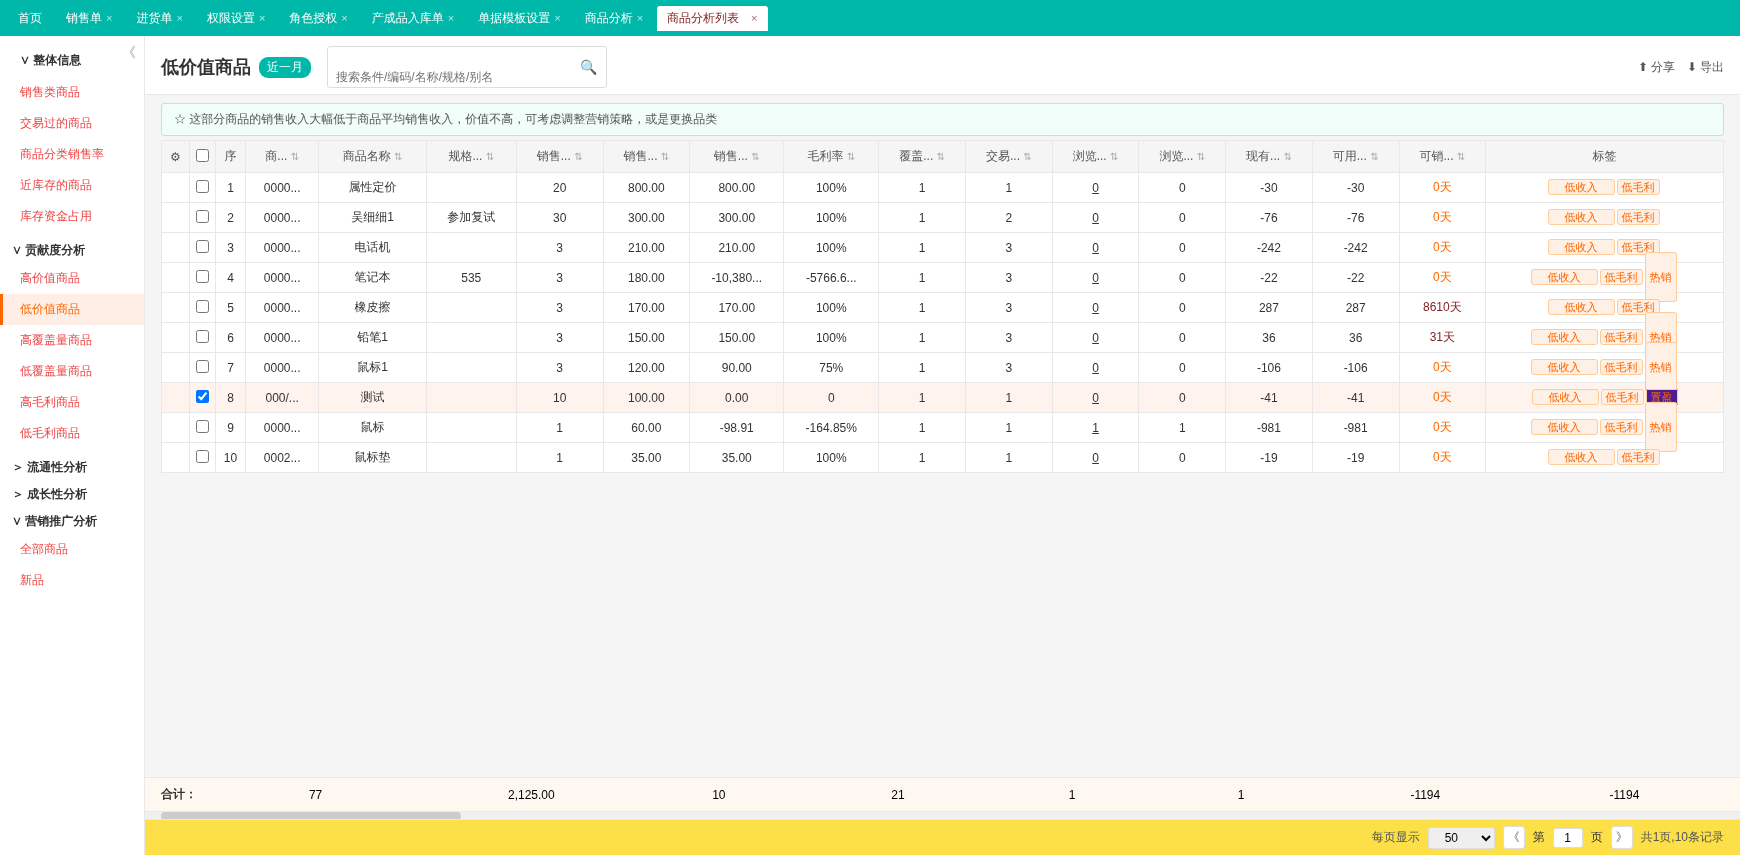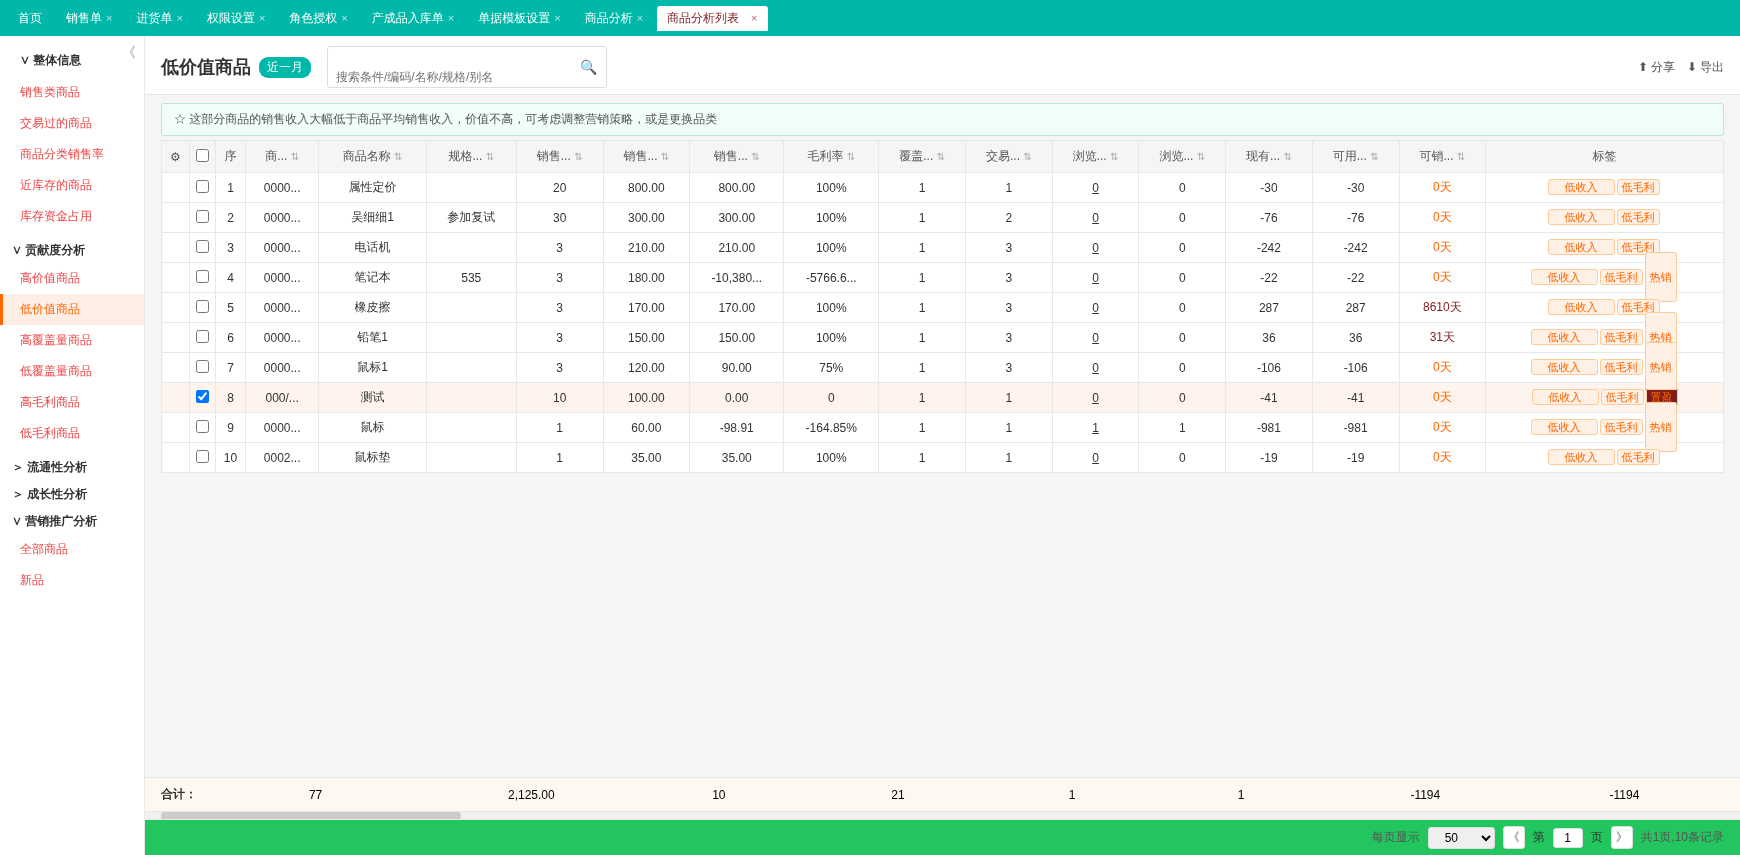--- a/index.html
+++ b/index.html
@@ -75,35 +75,35 @@
     }
     th .sort-icon { color: #aaa; font-size: 10px; }
     td {
       border: 1px solid #e8e8e8; padding: 6px 6px; text-align: center;
       color: #333; font-size: 12px; white-space: nowrap;
     }
     tr.highlighted td { background: #fff3ee; }
     .tag-low-income { color: #ff6600; background: #fff0e6; border: 1px solid #ffcc99; border-radius: 3px; padding: 1px 16px; margin-right: 2px; font-size: 11px; }
     .tag-low-profit { color: #ff6600; background: #fff0e6; border: 1px solid #ffcc99; border-radius: 3px; padding: 1px 4px; margin-right: 2px; font-size: 11px; }
     .tag-hot { color: #ff6600; background: #fff0e6; border: 1px solid #ffcc99; border-radius: 3px; padding: 18px 4px; margin-right: 2px; font-size: 11px; }
-    .tag-treasure { color: #ff6600; background: #7f1d1d; border: 1px solid #ffcc99; border-radius: 1px; padding: 1px 4px; font-size: 11px; }
+    .tag-treasure { color: #ff6600; background: #4c1d95; border: 1px solid #ffcc99; border-radius: 1px; padding: 1px 4px; font-size: 11px; }
     .underline { text-decoration: underline; cursor: pointer; }
     .zero-days { color: #ff6600; }
     .days-count { color: #7f1d1d; }
 
     
     .footer-total {
       background: #fff8f0; border-top: 1px solid #e8e8e8; padding: 8px 16px;
       display: flex; align-items: center; gap: 4px;
     }
     .total-label { font-weight: bold; color: #333; margin-right: 20px; }
 
     
     .pagination {
-      background: #22c55e; border-top: 1px solid #e8e8e8; display: flex;
+      background: #fde047; border-top: 1px solid #e8e8e8; display: flex;
       align-items: center; justify-content: flex-end; padding: 6px 16px; gap: 8px;
     }
     .page-size-label { color: #555; }
     .page-size-select {
       border: 1px solid #ddd; border-radius: 3px; padding: 2px 12px; font-size: 12px;
     }
     .page-btn { cursor: pointer; color: #555; padding: 2px 4px; border: 1px solid #ddd; border-radius: 3px; background: #fff; }
     .page-info { color: #333; }
     .page-total { color: #555; }
 

